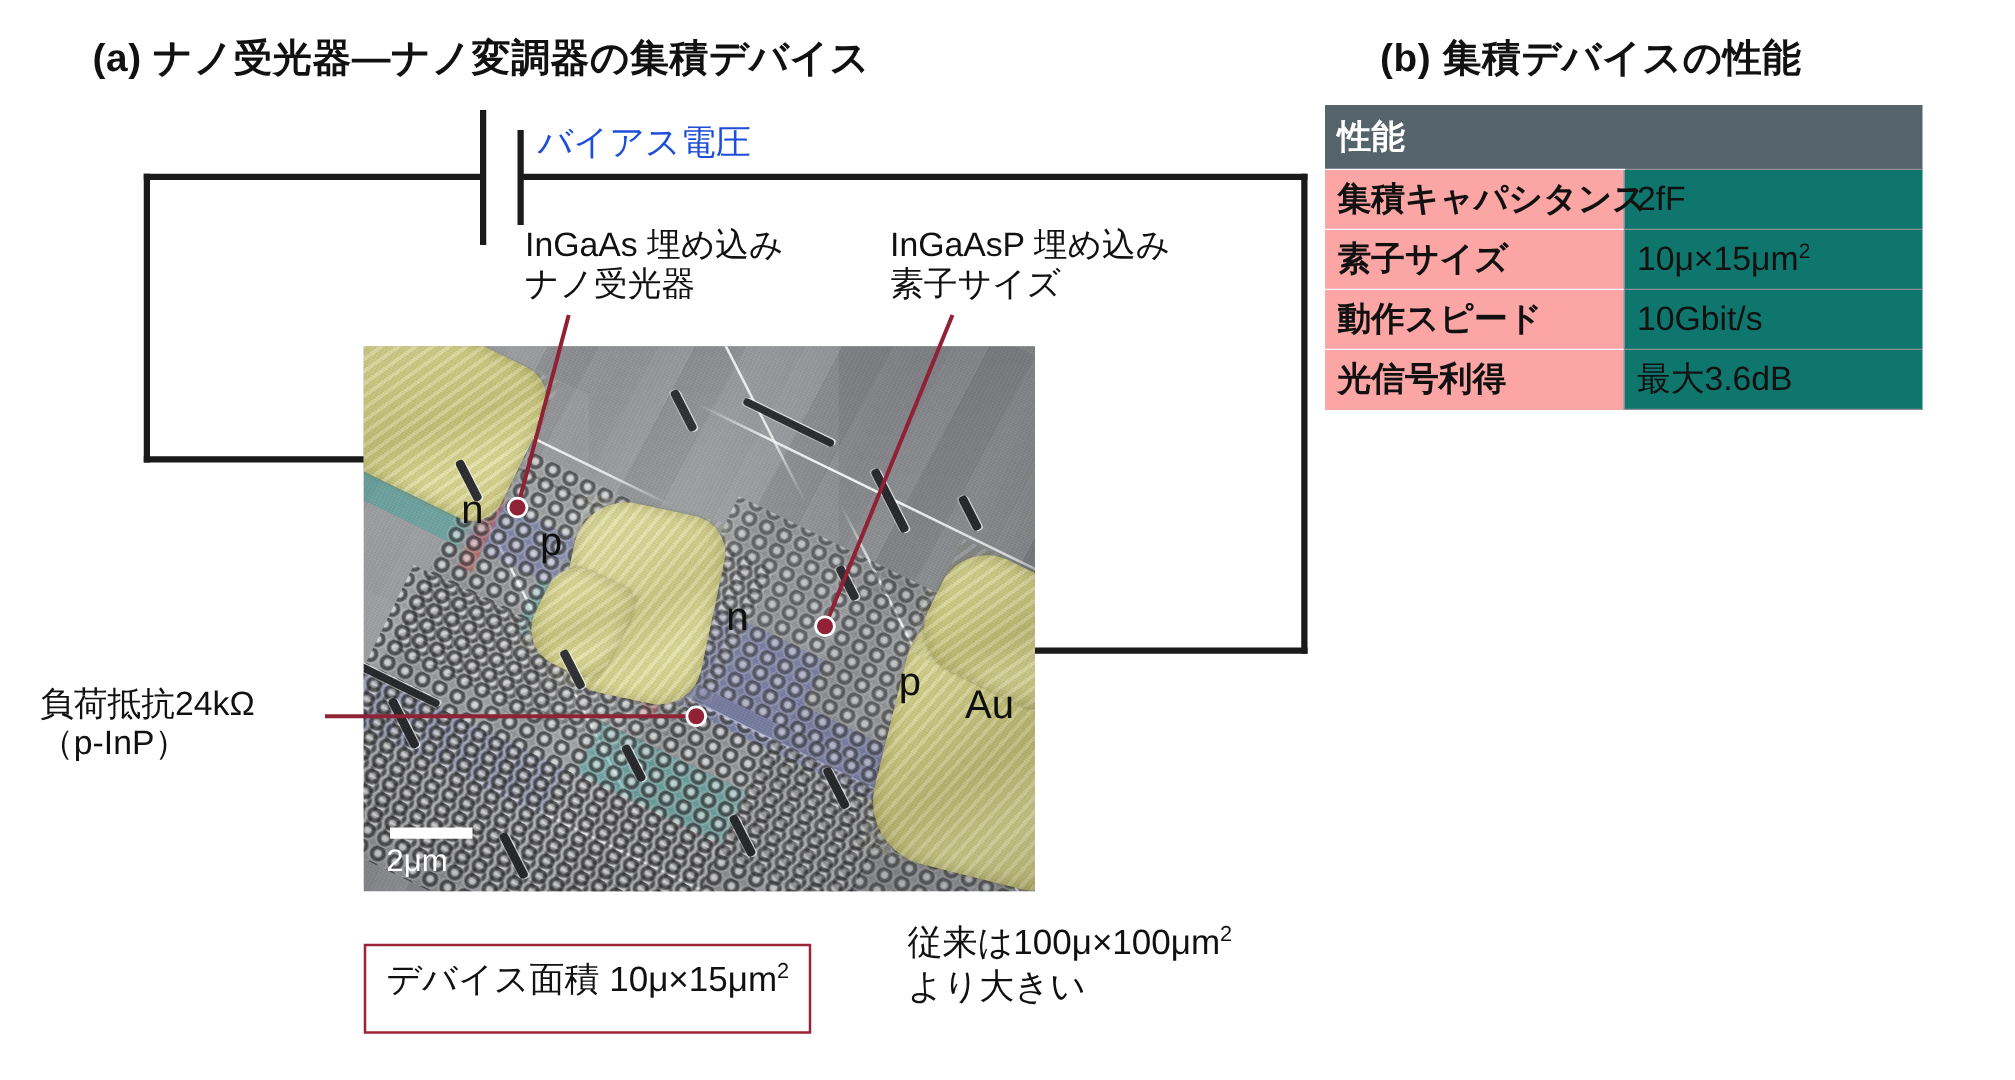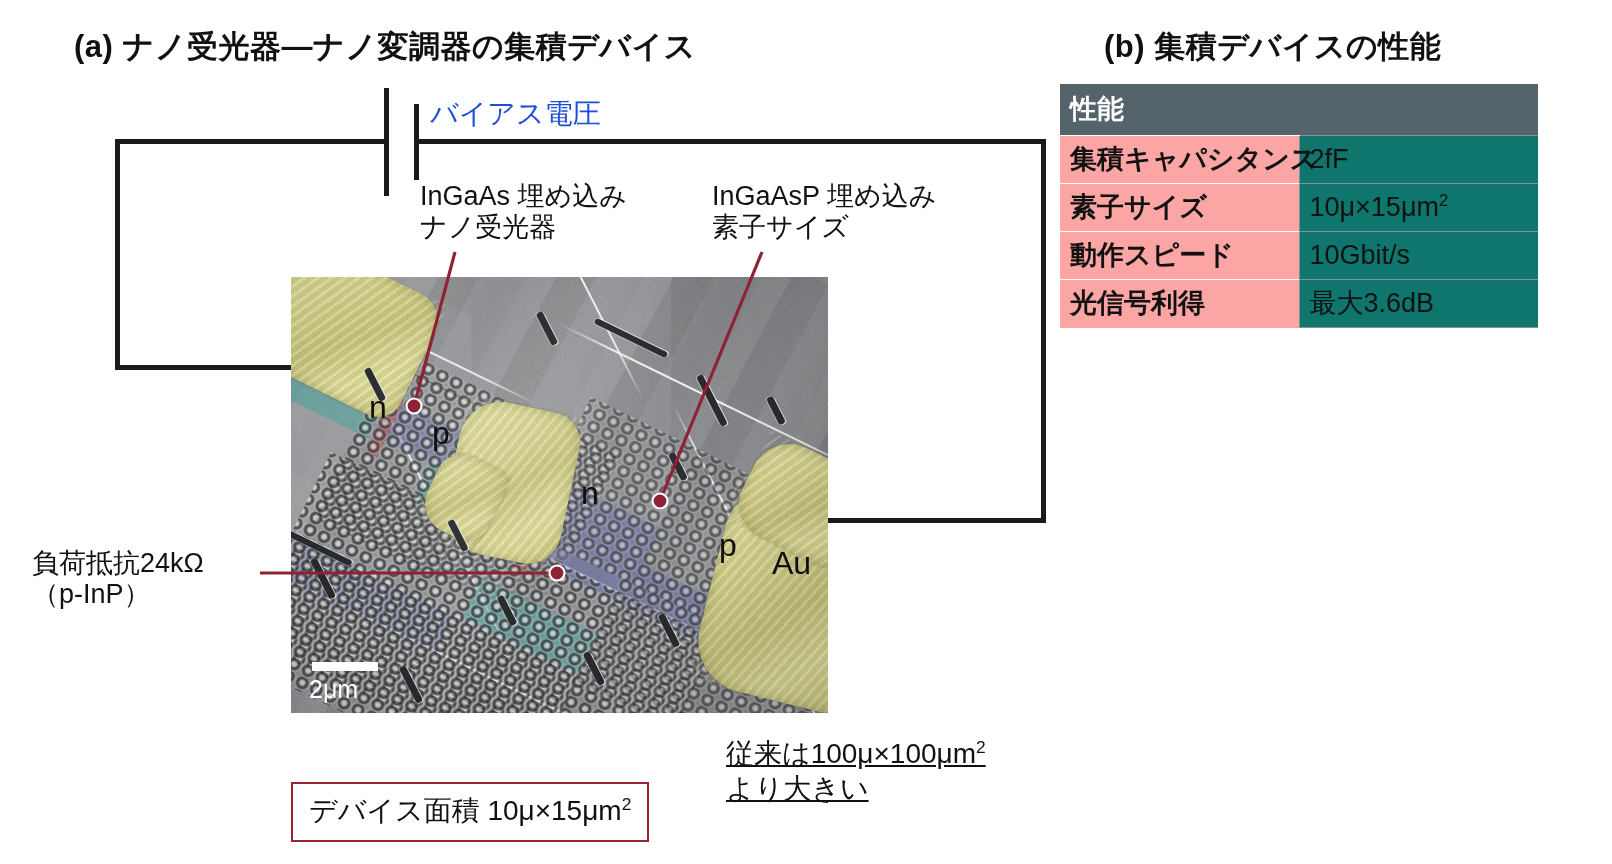--- a/index.html
+++ b/index.html
@@ -177,35 +177,34 @@
   .scalelabel {
     position:absolute;
     color:#ffffff;
     font-size:25px;
     letter-spacing:0px;
     white-space:nowrap;
   }
 
   
   #area-box {
-    left: 291px; top: 782px;
+    left: 291px; top: 755px;
     border: 2px solid #9b2335;
-    padding: 8px 16px 10px 16px;
+    padding: 8px 16px 22px 16px;
     font-size: 28px;
     white-space: nowrap;
     color:#111;
     box-sizing: border-box;
   }
   #compare-note {
     left: 726px; top: 736px;
     font-size: 28px;
     line-height: 1.25;
     white-space: nowrap;
     color:#111;
-    text-decoration:underline;
   }
   sup { font-size: 0.62em; vertical-align: super; line-height:0; }
 
   
   #perf-table {
     left: 1060px; top: 84px;
     border-collapse: collapse;
     font-size: 27px;
     table-layout: fixed;
     width: 478px;

